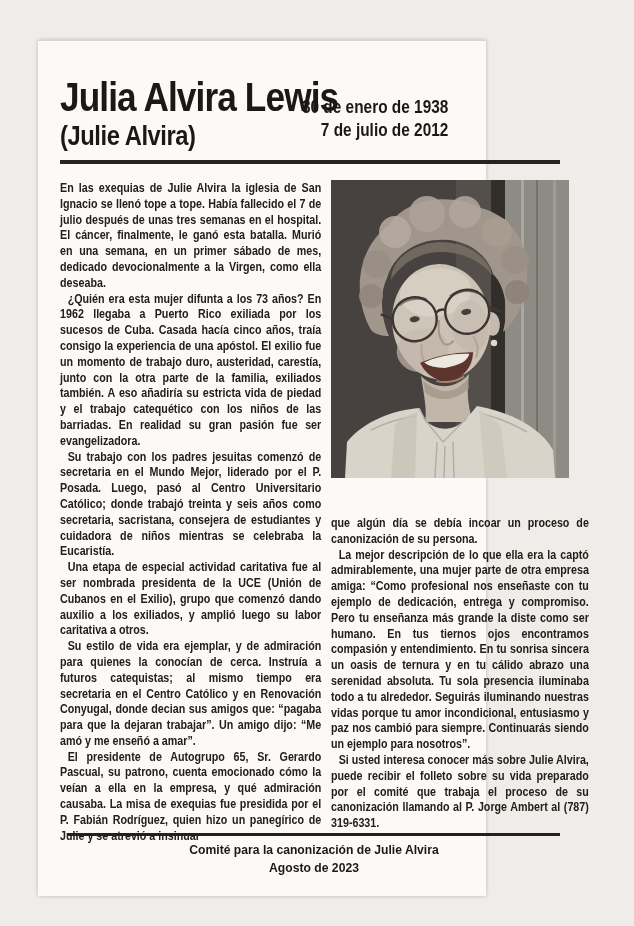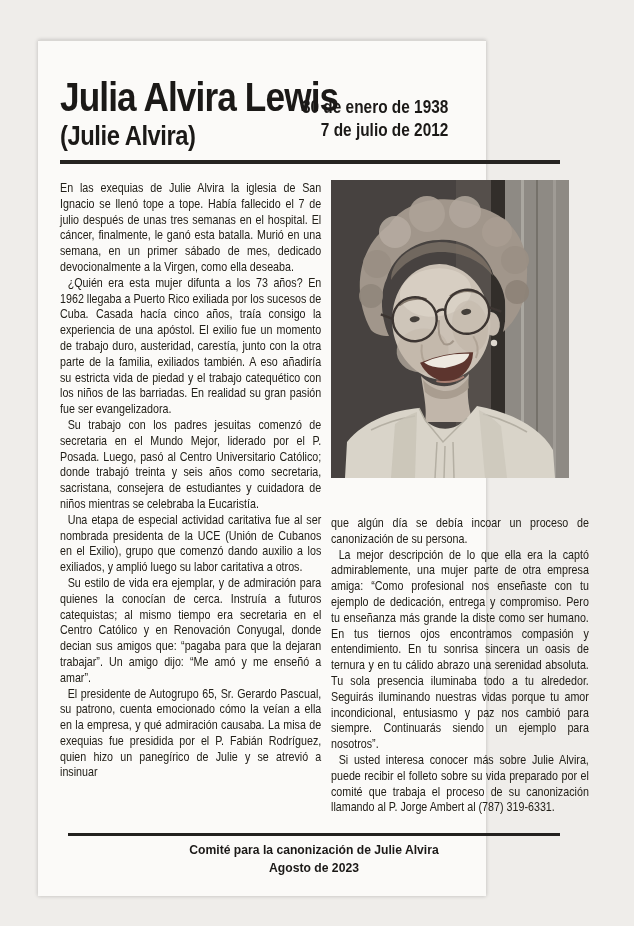--- a/index.html
+++ b/index.html
@@ -21,21 +21,21 @@
   .subtitle{font-size:27px;font-weight:bold;line-height:32px;letter-spacing:-.5px;}
   .dates-block{
     position:absolute;right:38px;top:56px;text-align:right;color:#1b1917;
     font-weight:bold;font-size:17.5px;line-height:23px;white-space:nowrap;
     transform:scaleX(.88);transform-origin:100% 0;
   }
   .header-rule{position:absolute;left:22px;top:120px;width:500px;height:3.5px;background:#262421;}
   .photo-frame{
     position:absolute;left:293px;top:140px;width:238px;height:298px;overflow:hidden;background:#54504c;
   }
-  .col{position:absolute;color:#232019;}
+  .col{position:absolute;color:#232019;font-weight:bold;}
   .col-inner{
     transform:scaleX(.851);transform-origin:0 0;
     font-size:12.6px;line-height:15.8px;text-align:justify;
   }
   .col-left{left:22px;top:141px;width:261px;}
   .col-left .col-inner{width:307px;}
   .col-right{left:293px;top:476px;width:258px;}
   .col-right .col-inner{width:303px;}
   .col p{margin:0;}
   .col p.indent{text-indent:9px;}

